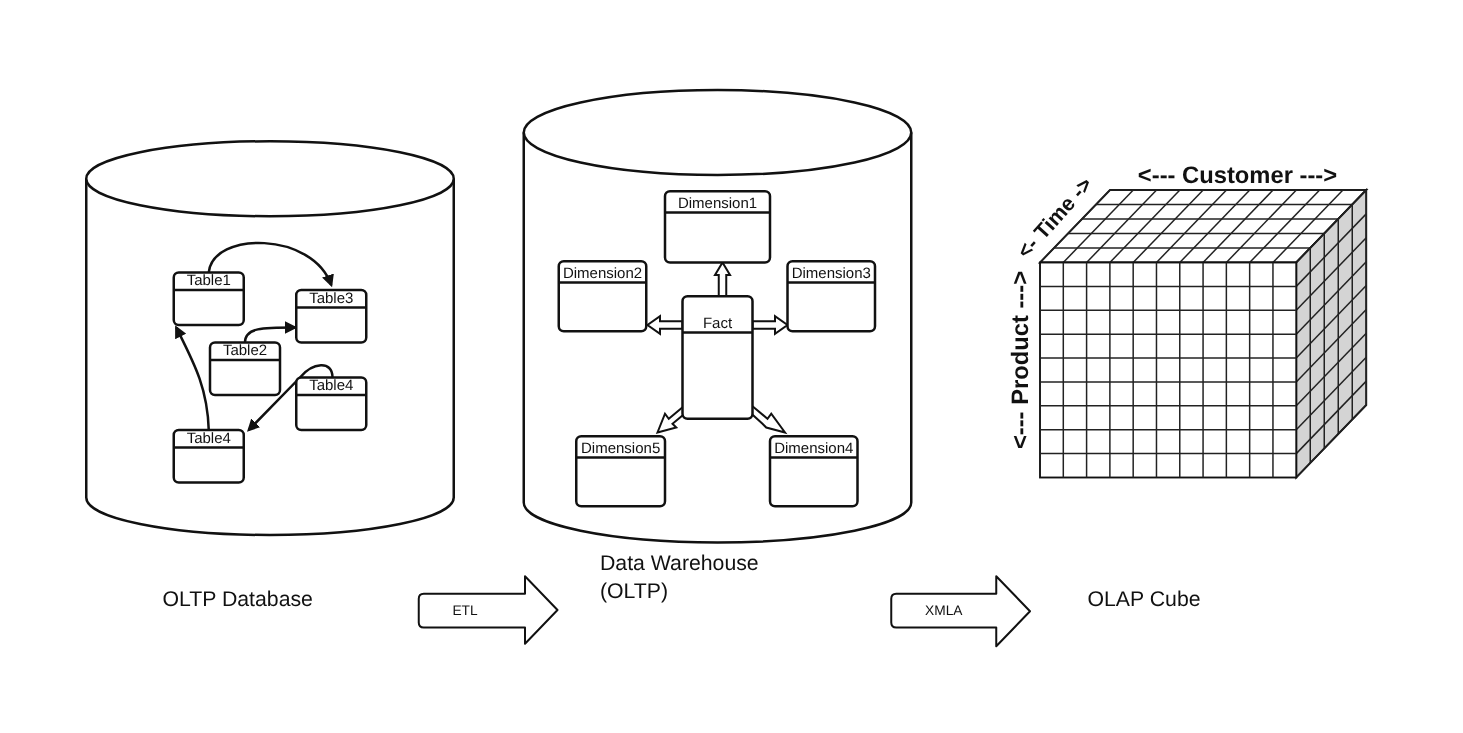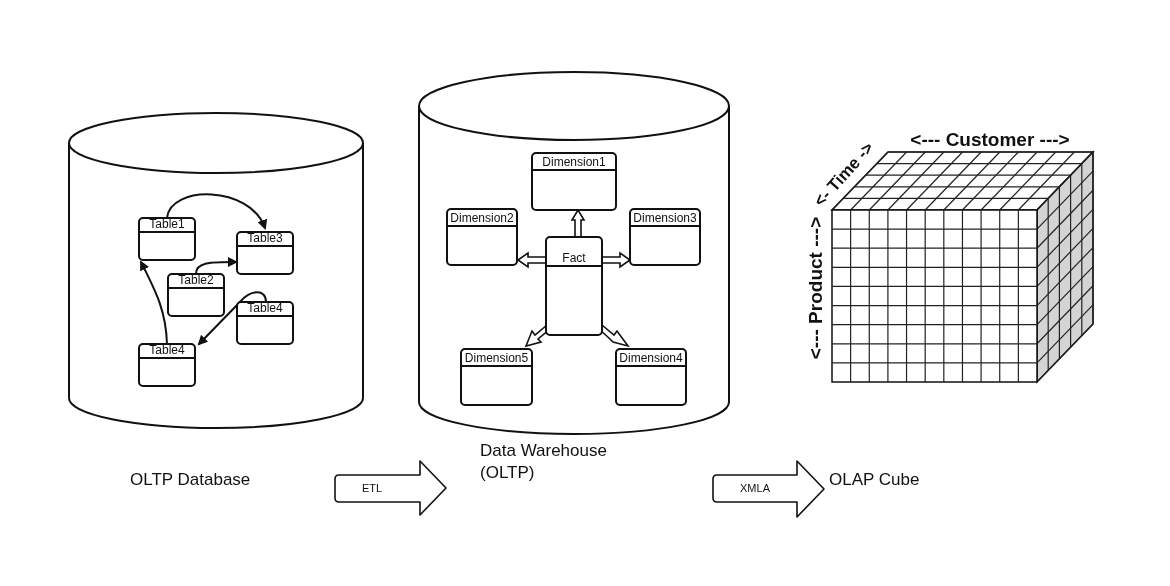--- a/index.html
+++ b/index.html
@@ -182,13 +182,13 @@
   <text x="990" y="146" font-size="19" font-weight="bold" text-anchor="middle">&lt;--- Customer ---&gt;</text>
   <text x="0" y="0" font-size="17" font-weight="bold" text-anchor="middle" transform="translate(848,178) rotate(-48)">&lt;- Time -&gt;</text>
   <text x="0" y="0" font-size="19" font-weight="bold" text-anchor="middle" transform="translate(822,288) rotate(-90)">&lt;--- Product ---&gt;</text>
 </svg>
 
 <div class="caption" style="left:130px; top:469px; width:160px;">OLTP Database</div>
 <div class="caption" style="left:480px; top:440px; width:190px;">
   <div>Data Warehouse</div>
   <div>(OLTP)</div>
 </div>
-<div class="caption" style="left:829px; top:469px; width:160px;">OLAP Cube</div>
+<div class="caption" style="left:870px; top:469px; width:160px;">OLAP Cube</div>
 
 </body></html>

